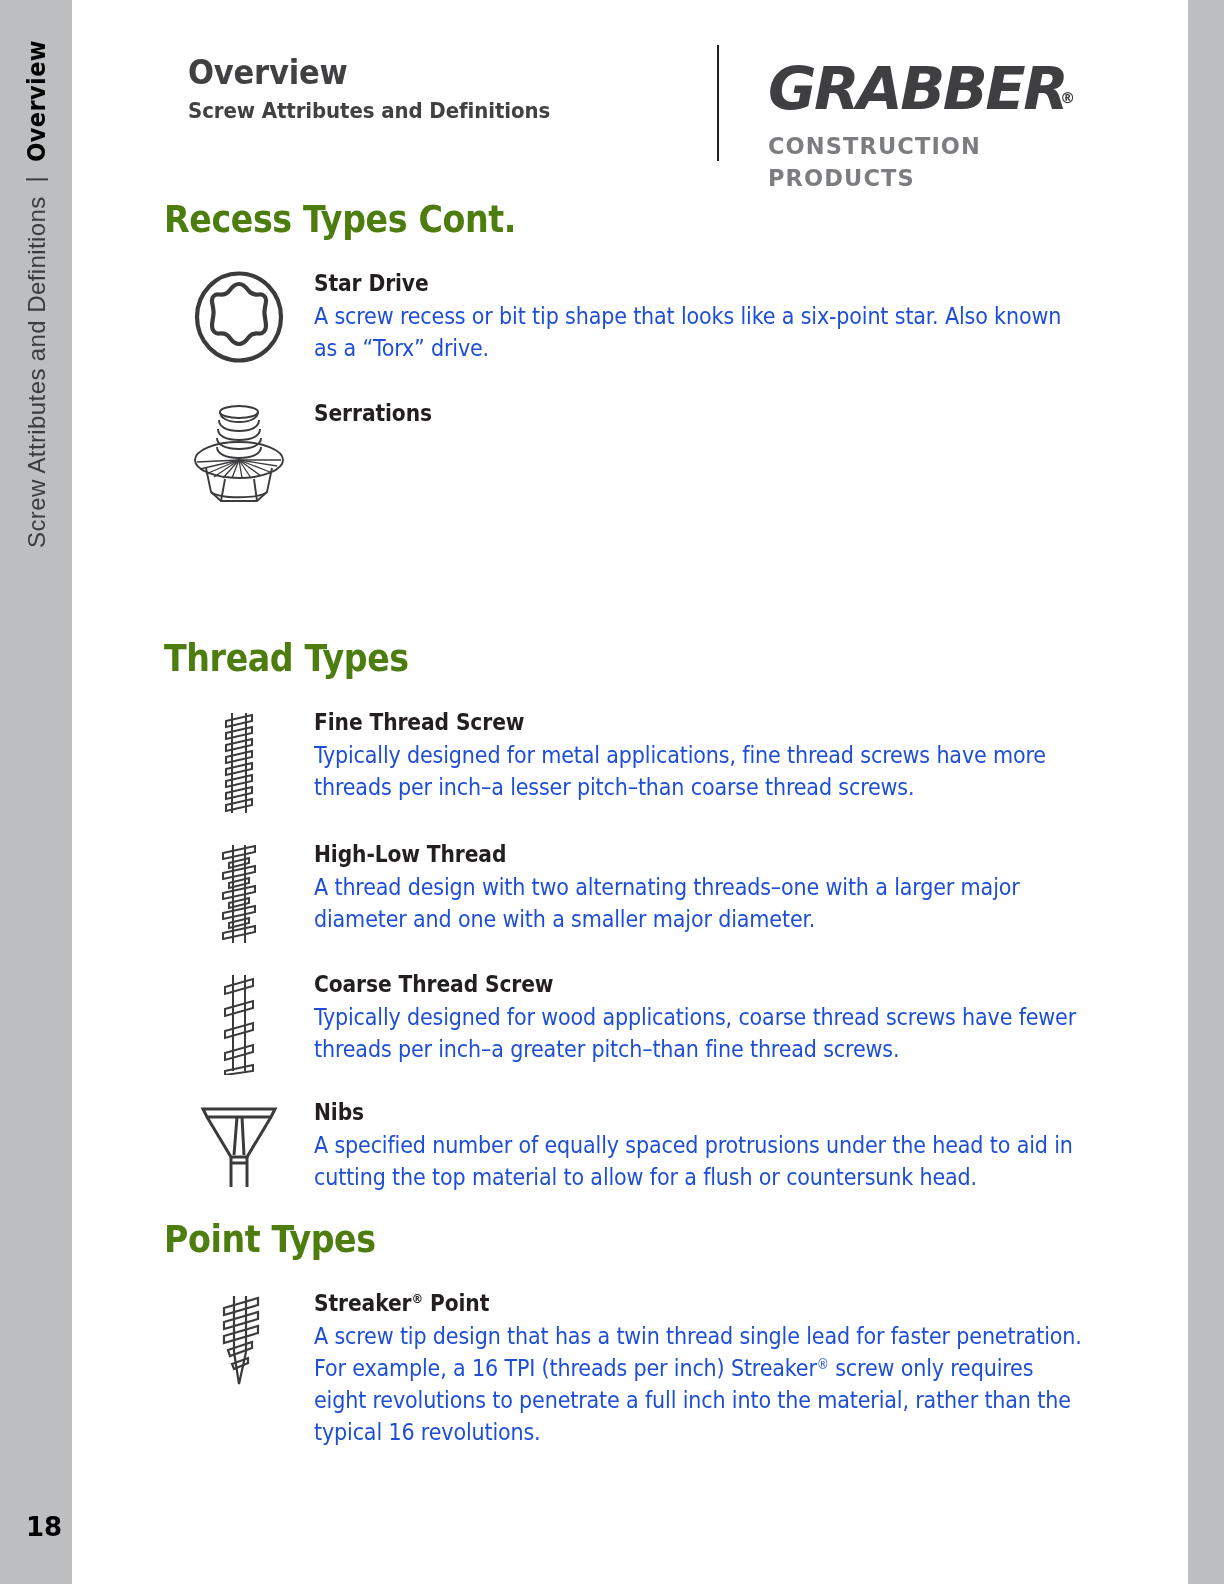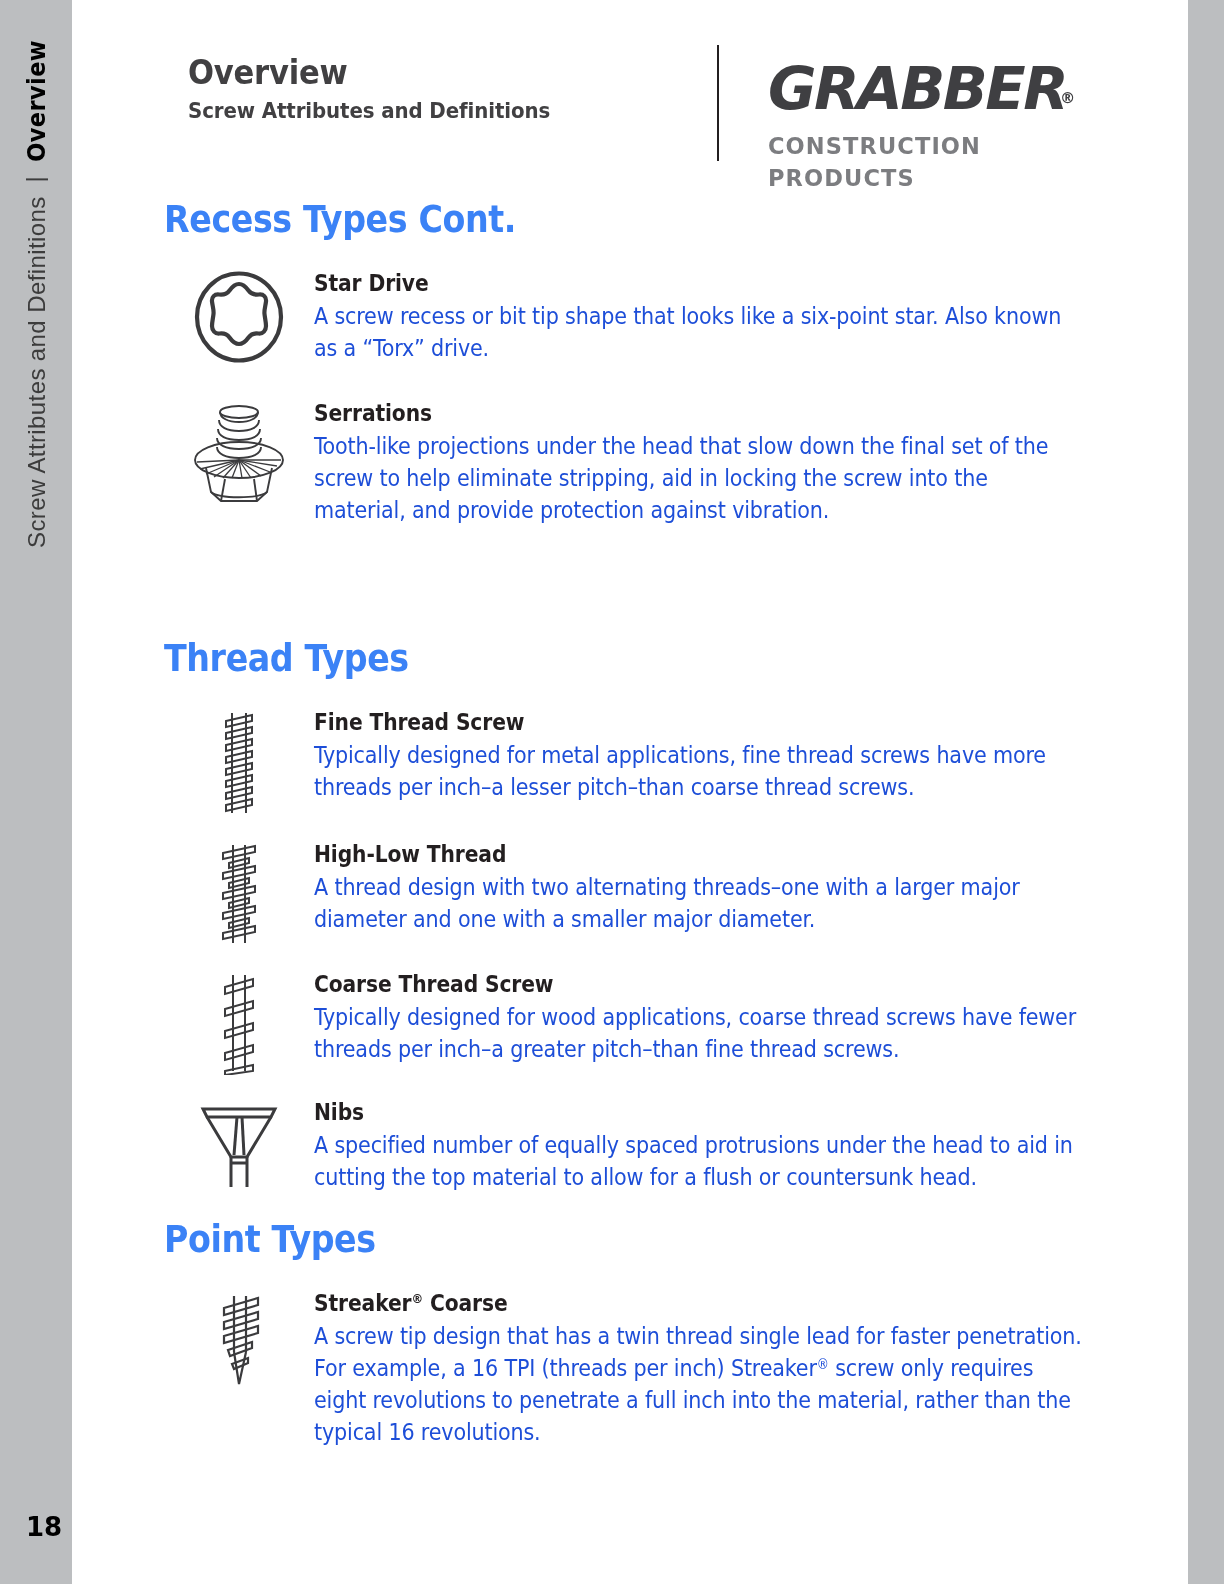--- a/index.html
+++ b/index.html
@@ -165,21 +165,21 @@
     position: absolute;
     left: 0;
     width: 1000px;
   }
   .section-heading {
     font-family: "DejaVu Sans", sans-serif;
     font-weight: 700;
     font-stretch: condensed;
     font-size: 37px;
     line-height: 44px;
-    color: #3b82f6;
+    color: #4d7c0f;
     letter-spacing: -0.4px;
     margin-bottom: 26px;
   }
 
   
   .entry {
     display: flex;
     align-items: flex-start;
     margin-bottom: 22px;
     justify-content: space-between;
@@ -323,21 +323,20 @@
 
               <path d="M19 68 L24 92 L34 101 L70 101 L80 92 L85 68"></path>
               <path d="M34 101 L38 79"></path>
               <path d="M70 101 L67 79"></path>
               <path d="M24 92 C32 99 72 99 80 92"></path>
             </g>
           </svg>
         </div>
         <div class="entry-body">
           <div class="entry-title">Serrations</div>
-          <div class="entry-desc">Tooth-like projections under the head that slow down the final set of the screw to help eliminate stripping, aid in locking the screw into the material, and provide protection against vibration.</div>
         </div>
       </div>
     </div>
 
     <div class="section" style="top:592px;margin-top:45px;">
       <div class="section-heading">Thread Types</div>
 
       <div class="entry" style="margin-bottom:22px;">
         <div class="entry-figure">
           <svg width="58" height="108" viewBox="0 0 58 108">
@@ -449,20 +448,20 @@
               <path d="M16 32 L50 22 L50 29 L16 39 Z"></path>
               <path d="M16 46 L50 36 L50 43 L16 53 Z"></path>
 
               <path d="M26 62 L31 94 L38 62"></path>
               <path d="M20 60 L44 52 L44 58 L22 66 Z"></path>
               <path d="M24 74 L40 68 L40 73 L26 79 Z"></path>
             </g>
           </svg>
         </div>
         <div class="entry-body">
-          <div class="entry-title"><span>Streaker</span><sup>®</sup><span> Coarse</span></div>
+          <div class="entry-title"><span>Streaker</span><sup>®</sup><span> Point</span></div>
           <div class="entry-desc"><span>A screw tip design that has a twin thread single lead for faster penetration. For example, a 16 TPI (threads per inch) Streaker</span><sup>®</sup><span> screw only requires eight revolutions to penetrate a full inch into the material, rather than the typical 16 revolutions.</span></div>
         </div>
       </div>
     </div>
 
   </div>
 </div>
 
 </body></html>

